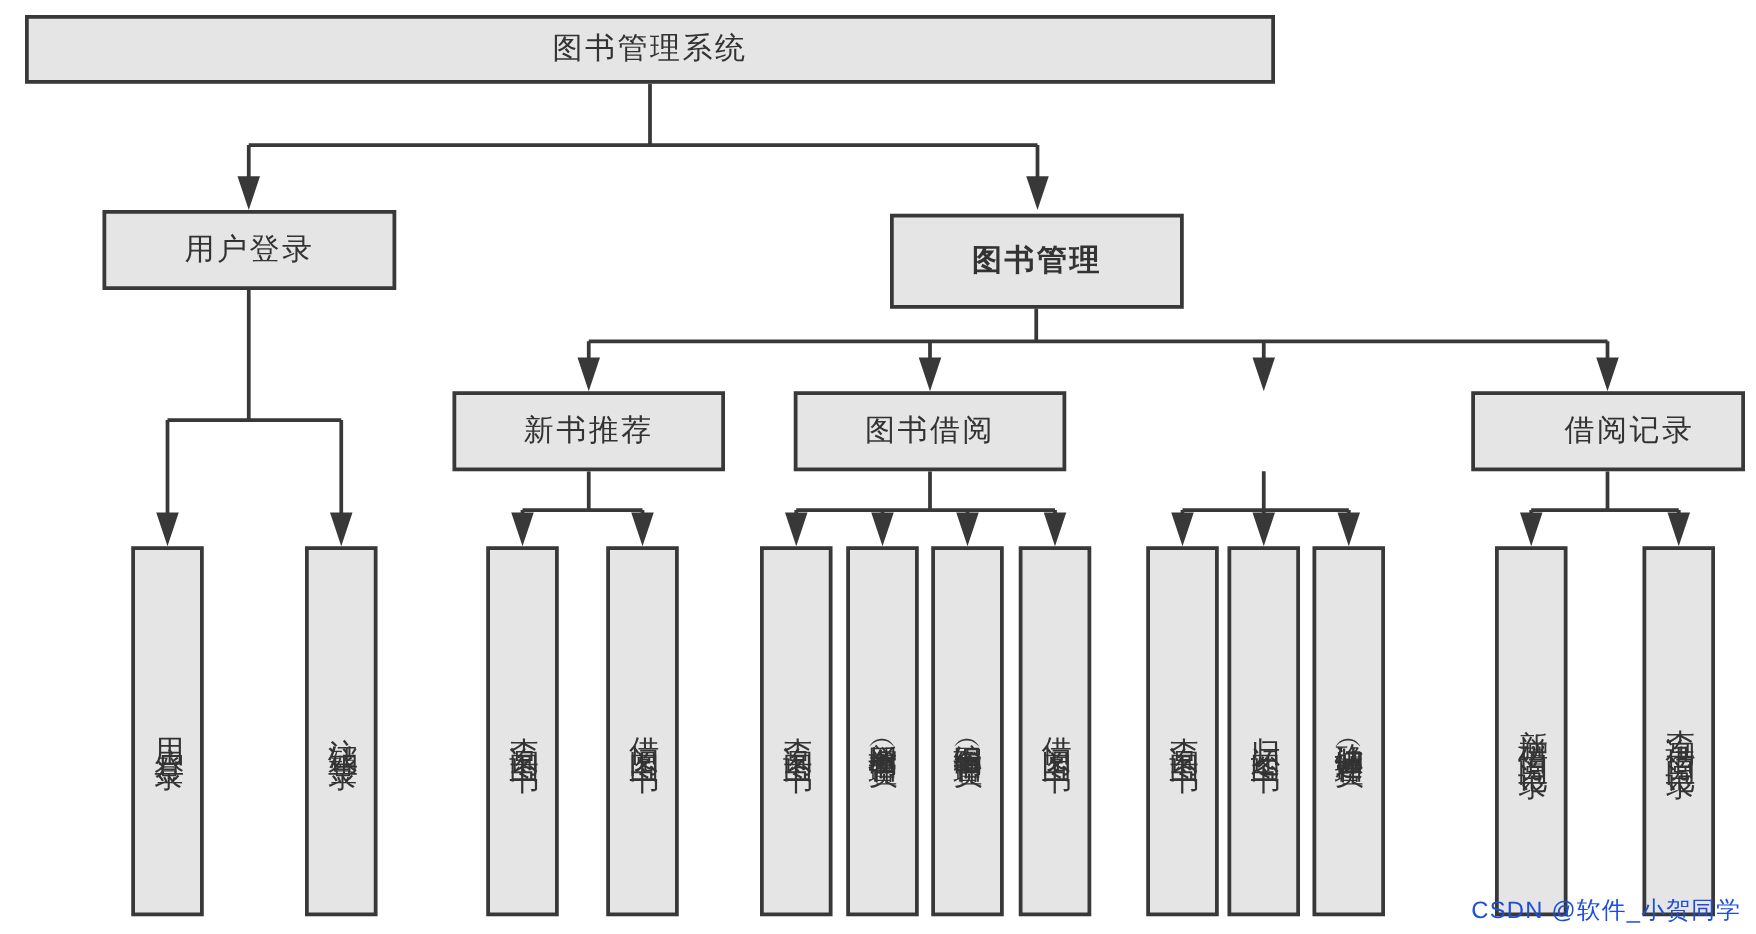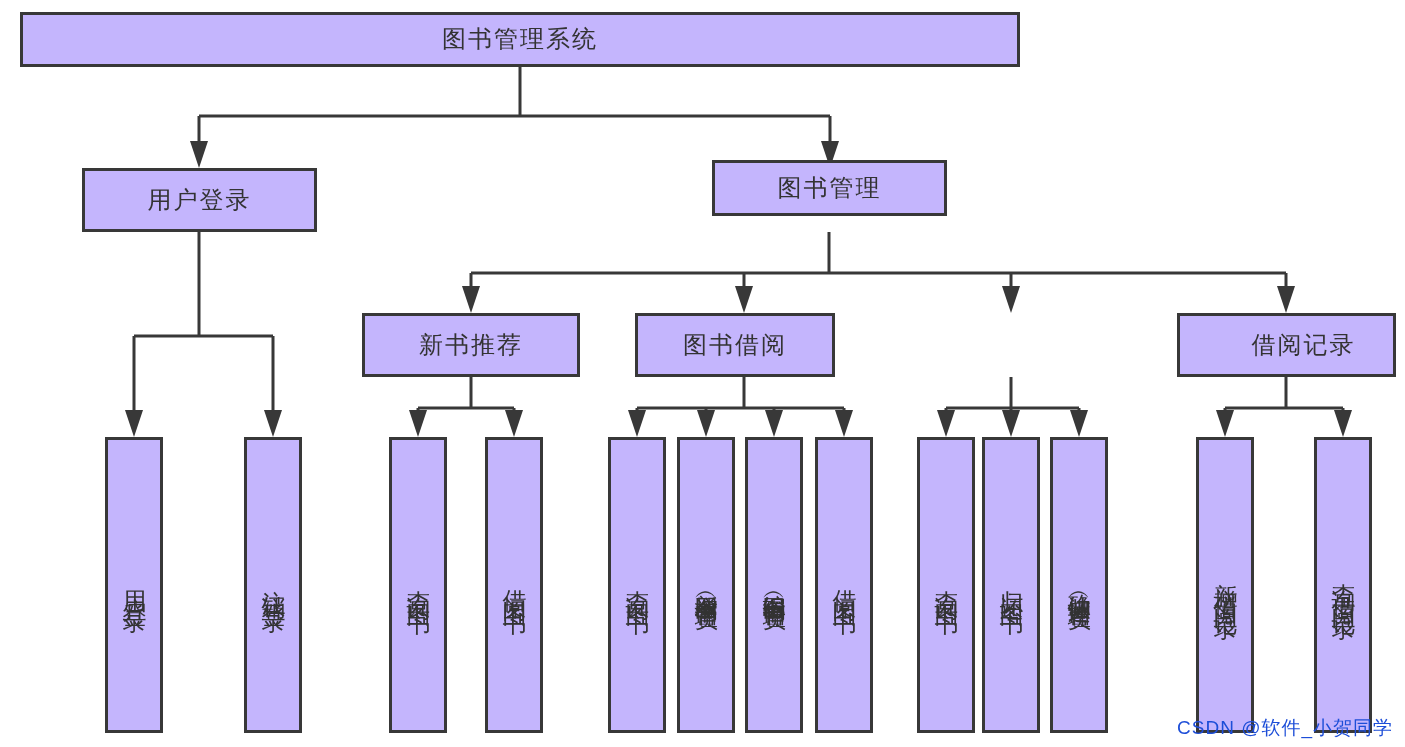--- a/index.html
+++ b/index.html
@@ -14,21 +14,21 @@
     overflow: hidden;
   }
   .connectors {
     position: absolute; left: 0; top: 0;
     width: 1405px; height: 747px;
   }
   .node {
     position: absolute;
     box-sizing: border-box;
     border: 3px solid #383838;
-    background: #c4b5fd;
+    background: #e5e5e5;
     color: #333333;
     display: flex;
     align-items: center;
     justify-content: center;
     font-size: 24px;
     line-height: 1.2;
     white-space: nowrap;
   }
   .node-h { letter-spacing: 2px; }
   .leaf {
@@ -91,24 +91,24 @@
       <polygon points="1002,410 1020,410 1011,437"></polygon>
       <polygon points="1070,410 1088,410 1079,437"></polygon>
       <polygon points="1216,410 1234,410 1225,437"></polygon>
       <polygon points="1334,410 1352,410 1343,437"></polygon>
     </g>
   </svg>
 
   <div class="node node-h" style="left:20px; top:12px; width:1000px; height:55px;">图书管理系统</div>
 
   <div class="node node-h" style="left:82px; top:168px; width:235px; height:64px;">用户登录</div>
-  <div class="node node-h" style="left:712px; top:160px; width:235px; height:56px;">图书管理</div>
+  <div class="node node-h" style="left:712px; top:171px; width:235px; height:76px;font-weight:bold;">图书管理</div>
 
   <div class="node node-h" style="left:362px; top:313px; width:218px; height:64px;">新书推荐</div>
-  <div class="node node-h" style="left:635px; top:313px; width:200px; height:64px;">图书借阅</div>
+  <div class="node node-h" style="left:635px; top:313px; width:218px; height:64px;">图书借阅</div>
   <div class="node node-h" style="left:1177px; top:313px; width:219px; height:64px;padding-left:34px;">借阅记录</div>
 
   <div class="node leaf" style="left:105px; top:437px; width:58px; height:296px;">用户登录</div>
   <div class="node leaf" style="left:244px; top:437px; width:58px; height:296px;">注销登录</div>
 
   <div class="node leaf" style="left:389px; top:437px; width:58px; height:296px;">查询图书</div>
   <div class="node leaf" style="left:485px; top:437px; width:58px; height:296px;">借阅图书</div>
 
   <div class="node leaf" style="left:608px; top:437px; width:58px; height:296px;">查询图书</div>
   <div class="node leaf leaf-long" style="left:677px; top:437px; width:58px; height:296px;">新增图书（管理员）</div>

